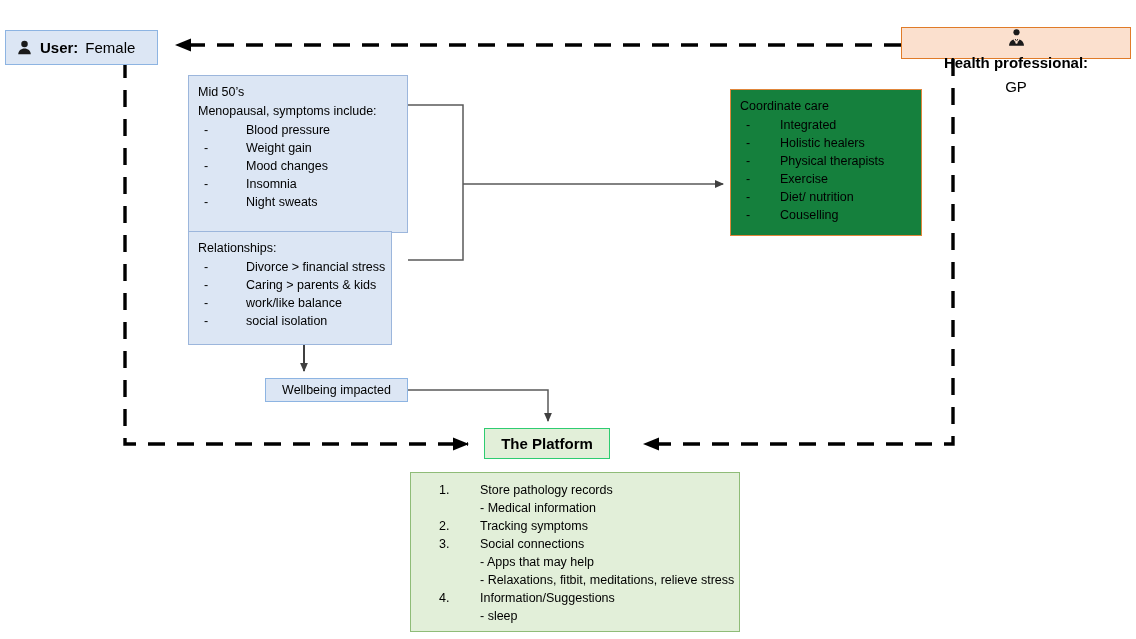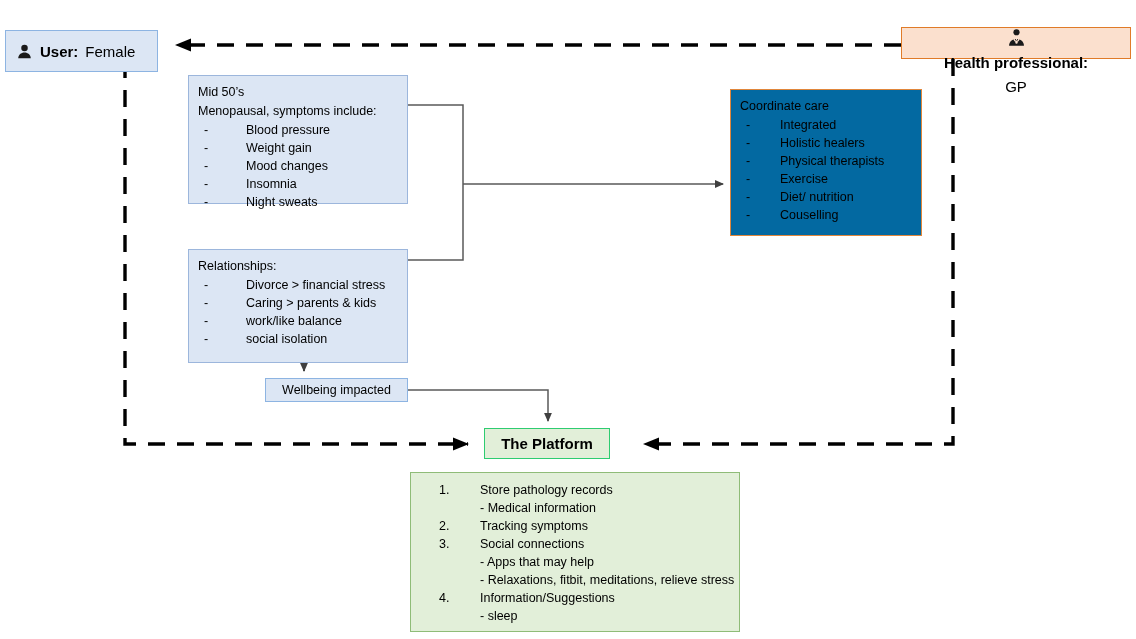--- a/index.html
+++ b/index.html
@@ -45,21 +45,21 @@
   .actor .role {
     font-weight: bold;
     white-space: nowrap;
   }
   .actor .value {
     font-weight: normal;
     white-space: nowrap;
   }
   #user-node {
     left: 5px; top: 30px;
-    width: 153px; height: 42px;
+    width: 153px; height: 35px;
     background: #DCE6F4;
     border: 1.5px solid #8DB4E2;
     text-align: right;
   }
   #hp-node {
     left: 901px; top: 27px;
     width: 230px; height: 32px;
     background: #FBE0CE;
     border: 1.5px solid #E07B28;
     flex-direction: column;
@@ -73,30 +73,30 @@
     box-sizing: border-box;
     font-size: 12.5px;
     line-height: 1.44;
     padding: 7px 9px;
   }
   .box.blue {
     background: #DCE6F4;
     border: 1px solid #9CB6DC;
   }
   .box.orange {
-    background: #0369a1;
+    background: #15803d;
     border: 1px solid #E0863B;
   }
   .box.green {
     background: #E2EFD9;
     border: 1px solid #8FBC78;
   }
 
-  #symptoms-node { left: 188px; top: 75px;  width: 220px; height: 129px; }
-  #relationships-node { left: 188px; top: 249px; width: 220px; height: 114px; }
+  #symptoms-node { left: 188px; top: 75px;  width: 220px; height: 158px; }
+  #relationships-node { left: 188px; top: 231px; width: 204px; height: 114px; }
   #coordinate-care-node { left: 730px; top: 89px; width: 192px; height: 147px; }
   #wellbeing-node {
     left: 265px; top: 378px; width: 143px; height: 24px;
     background: #DCE6F4; border: 1px solid #8DB4E2;
     display: flex; align-items: center; justify-content: center;
     font-size: 12.5px;
   }
   #platform-node {
     left: 484px; top: 428px; width: 126px; height: 31px;
     background: #E2EFD9; border: 1.5px solid #2ECC71;

